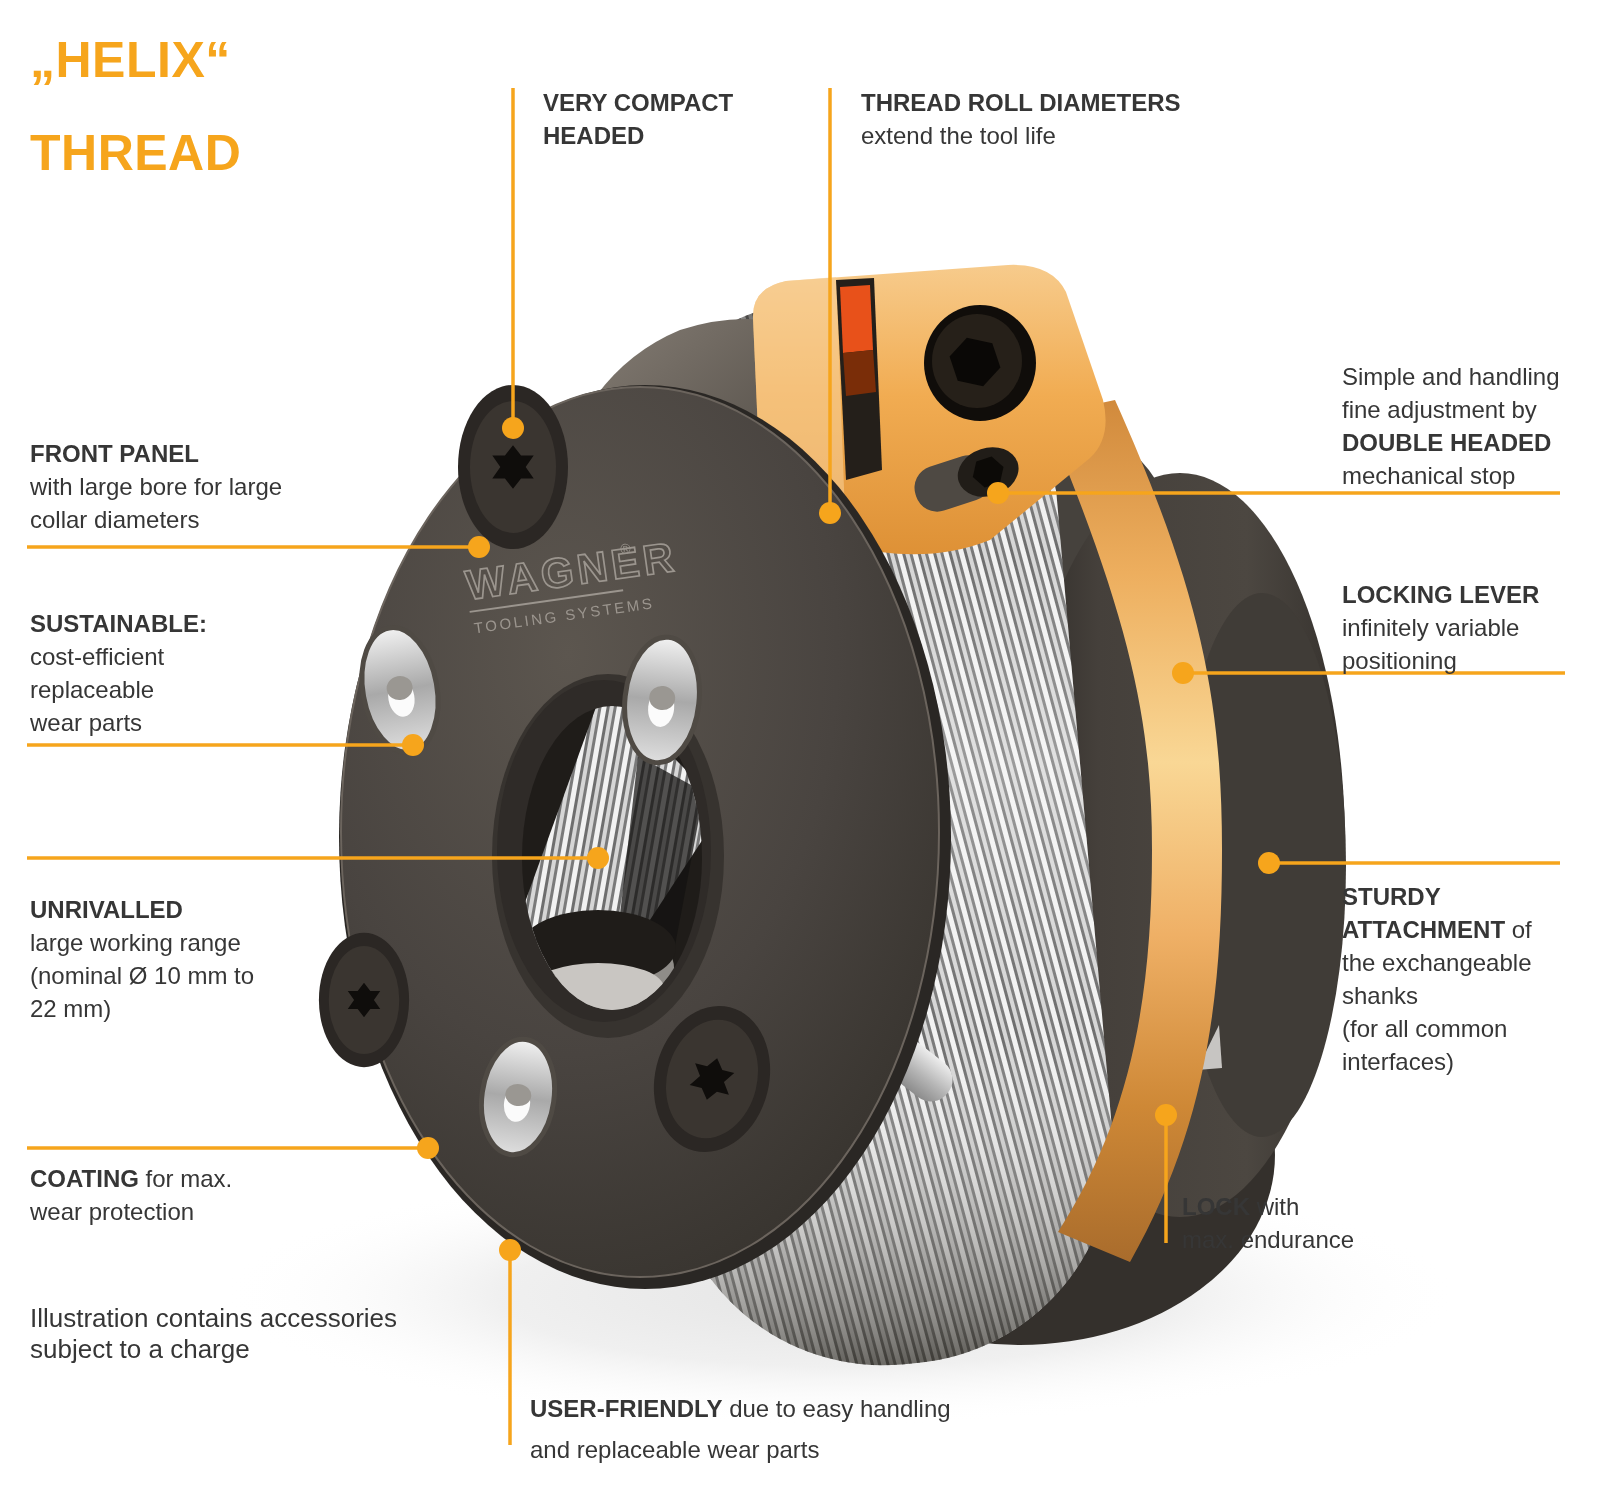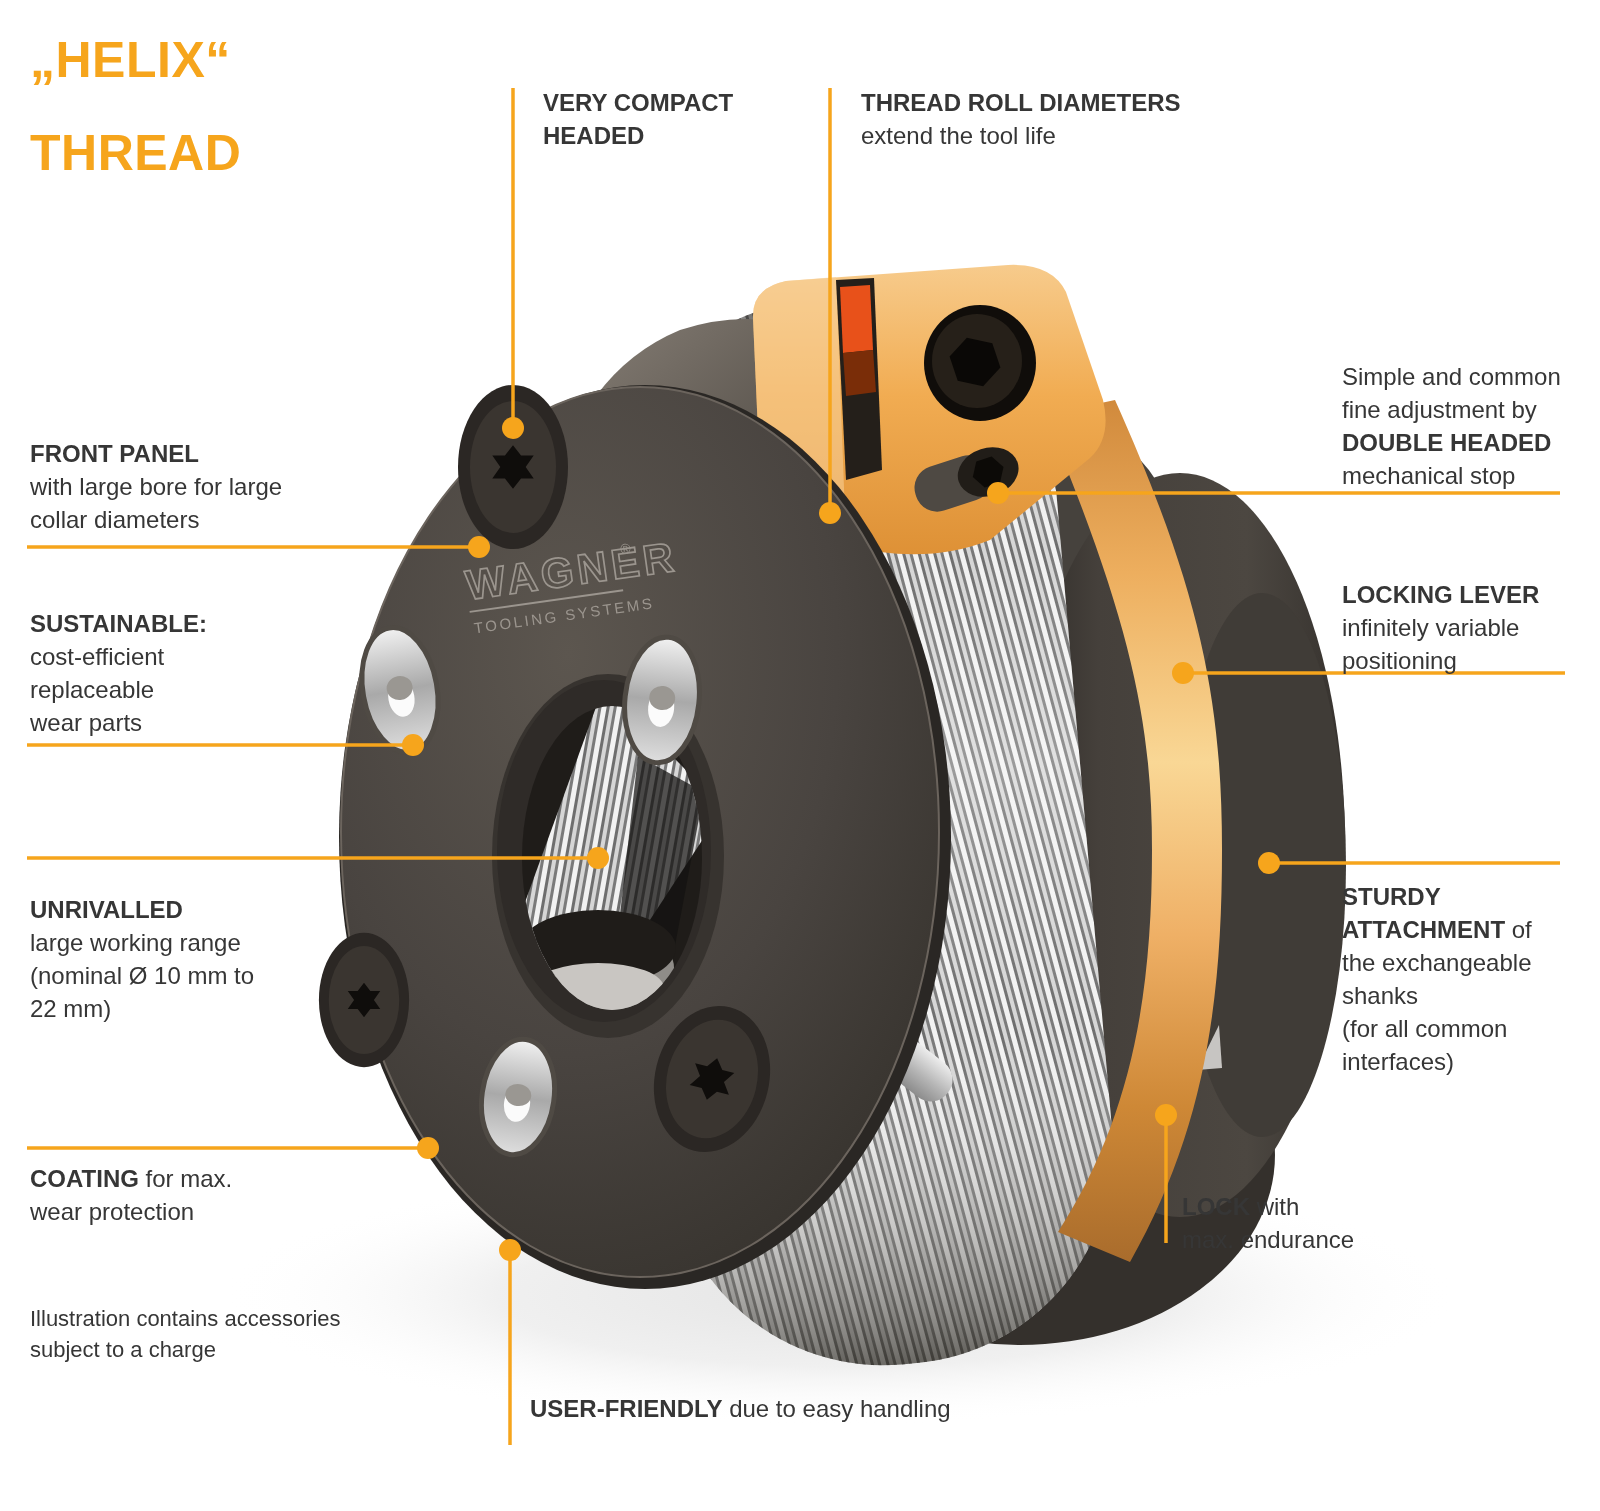--- a/index.html
+++ b/index.html
@@ -8,21 +8,21 @@
     font-family:"Liberation Sans", sans-serif;
   }
   #artwork{position:absolute;left:0;top:0;width:1600px;height:1511px;pointer-events:none;}
   .title{
     position:absolute;left:30px;top:14px;
     font-size:50px;line-height:93px;font-weight:bold;color:#F6A51C;letter-spacing:.5px;
     white-space:nowrap;
   }
   .co{position:absolute;font-size:24px;line-height:33px;color:#363636;white-space:nowrap;}
   .co .b{font-weight:bold;}
-  .note{position:absolute;font-size:22px;line-height:31px;color:#363636;white-space:nowrap;}
+  .note{position:absolute;font-size:26px;line-height:31px;color:#363636;white-space:nowrap;}
 </style>
 </head>
 <body>
 
 <div id="stage">
 
   <svg id="artwork" viewBox="0 0 1600 1511">
     <defs>
       <radialGradient id="shadowG" cx="50%" cy="50%" r="50%">
         <stop offset="0%" stop-color="#DEDEDE"></stop>
@@ -221,21 +221,21 @@
     <div class="b">VERY COMPACT</div>
     <div class="b">HEADED</div>
   </div>
 
   <div class="co" style="left:861px;top:86px">
     <div class="b">THREAD ROLL DIAMETERS</div>
     <div>extend the tool life</div>
   </div>
 
   <div class="co" style="left:1342px;top:360px">
-    <div>Simple and common</div>
+    <div>Simple and handling</div>
     <div>fine adjustment by</div>
     <div class="b">DOUBLE HEADED</div>
     <div>mechanical stop</div>
   </div>
 
   <div class="co" style="left:30px;top:437px">
     <div class="b">FRONT PANEL</div>
     <div>with large bore for large</div>
     <div>collar diameters</div>
   </div>
@@ -279,15 +279,16 @@
     <div>max. endurance</div>
   </div>
 
   <div class="note" style="left:30px;top:1303px">
     <div>Illustration contains accessories</div>
     <div>subject to a charge</div>
   </div>
 
   <div class="co" style="left:530px;top:1388px;line-height:41px">
     <div><span class="b">USER-FRIENDLY</span><span> due to easy handling</span></div>
+    <div>and replaceable wear parts</div>
   </div>
 
 </div>
 
 </body></html>

